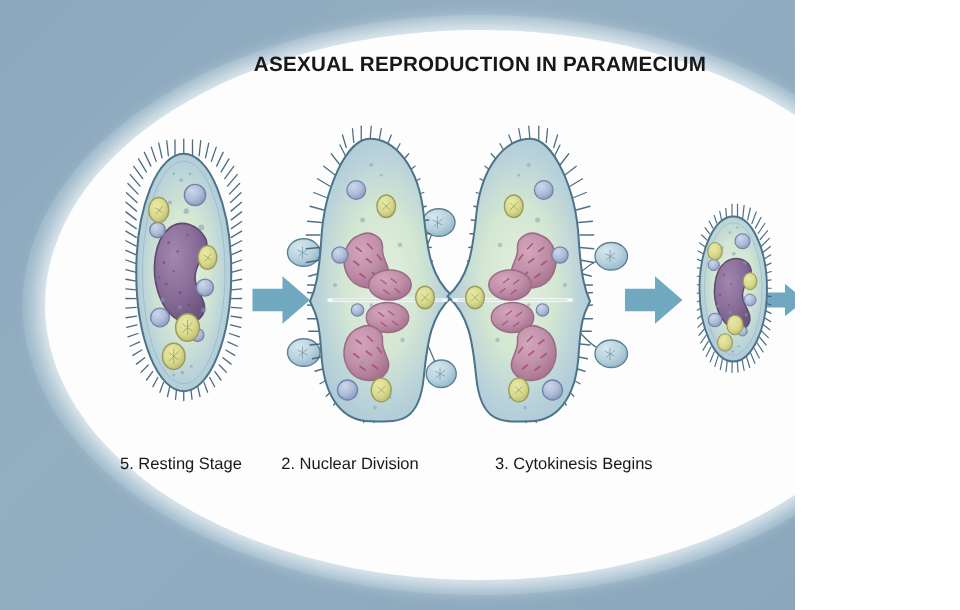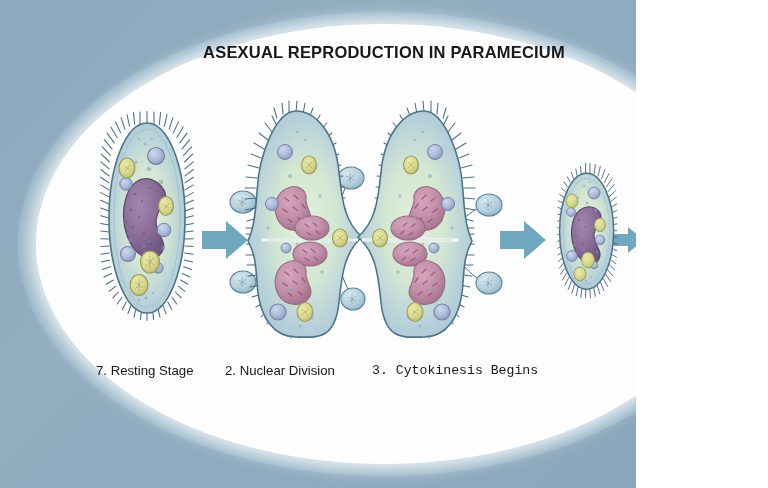--- a/index.html
+++ b/index.html
@@ -716,18 +716,18 @@
           <circle cx="28" cy="78" r="1.2"></circle>
             <circle cx="41" cy="80" r="1.4"></circle>
           <circle cx="30" cy="109" r="1.1"></circle>
             <circle cx="35" cy="105" r="1.0"></circle>
         </g>
       </g>
     </g>
   </svg>
 
   <div class="captions">
-    <div class="caption" style="left:96px;">7. Resting Stage</div>
+    <div class="caption" style="left:96px;">5. Resting Stage</div>
     <div class="caption" style="left:225px;">2. Nuclear Division</div>
-    <div class="caption" style="left:372px;font-family:Liberation Mono, monospace;">3. Cytokinesis Begins</div>
+    <div class="caption" style="left:396px;">3. Cytokinesis Begins</div>
   </div>
 
 </div>
 
 </body></html>

